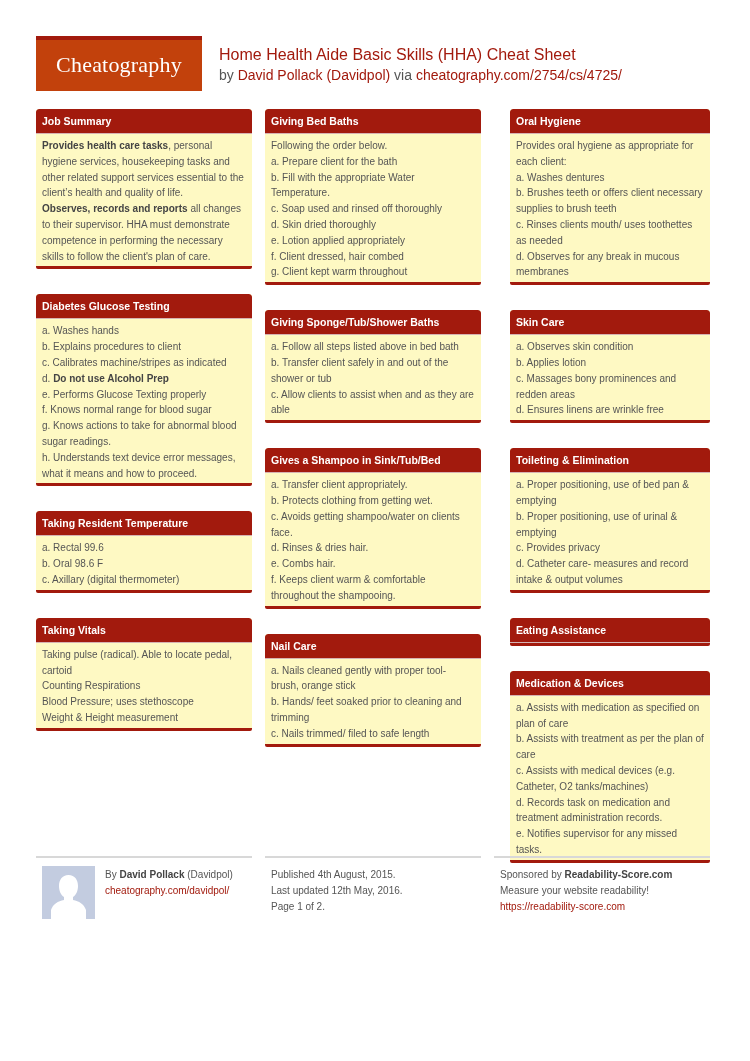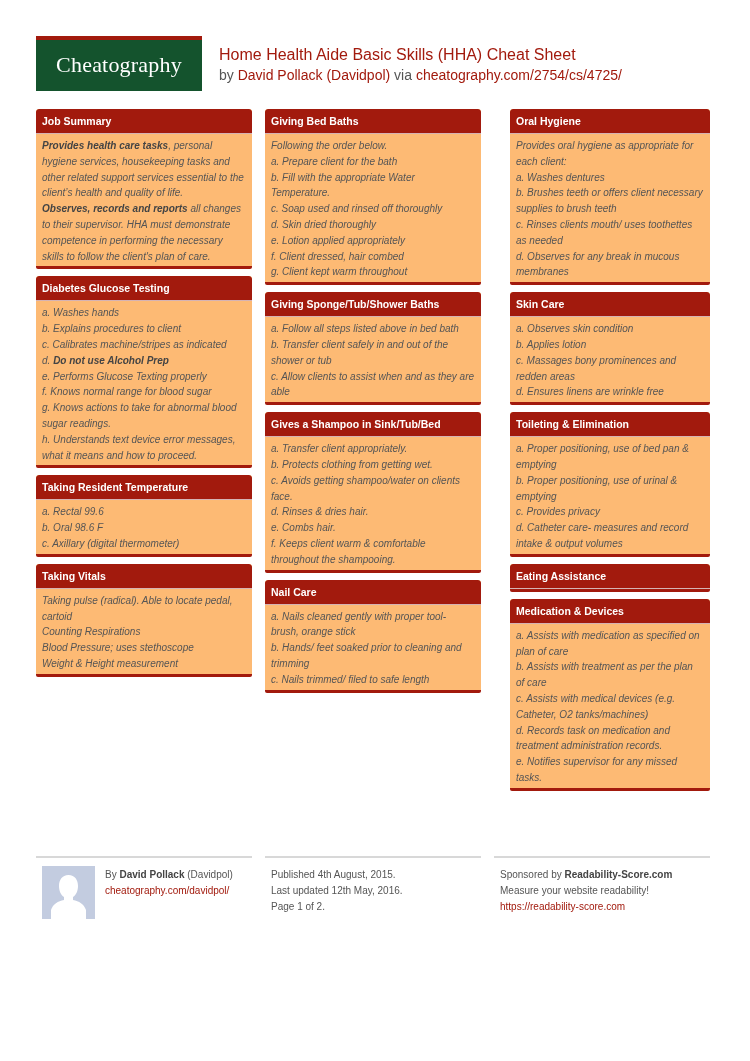--- a/index.html
+++ b/index.html
@@ -1,34 +1,34 @@
 <!DOCTYPE html>
 <html><head>
 <meta charset="utf-8">
 <style>
   * { box-sizing: border-box; margin: 0; padding: 0; }
   html, body { width: 750px; height: 1061px; background: #ffffff; }
   body { position: relative; font-family: "Liberation Sans", sans-serif; color: #555555; overflow: hidden; }
 
   .header { position: absolute; left: 36px; top: 36px; width: 680px; height: 56px; }
-  .logo { position: absolute; left: 0; top: 0; width: 166px; height: 55px; background: #14532d; border-top: 4px solid #a21a0d; }
+  .logo { position: absolute; left: 0; top: 0; width: 166px; height: 55px; background: #c2410c; border-top: 4px solid #a21a0d; }
   .logo span { display: block; text-align: center; color: #ffffff; font-family: "Liberation Serif", serif; font-size: 22px; line-height: 50px; letter-spacing: 0.2px; }
   .title-block { position: absolute; left: 183px; top: 9px; }
   .title { color: #a21a0d; font-size: 16px; line-height: 20px; }
   .byline { color: #555555; font-size: 14px; line-height: 18px; margin-top: 1px; }
   .byline a { color: #a21a0d; text-decoration: none; }
 
   .col { position: absolute; top: 109px; width: 216px; }
   .col1 { left: 36px; }
   .col2 { left: 265px; }
   .col3 { left: 494px; padding-left: 16px; }
 
-  .box { margin-bottom: 7px; background: #fdba74; border-bottom: 3px solid #a21a0d; border-radius: 3px 3px 2px 2px; overflow: hidden; }
+  .box { margin-bottom: 25px; background: #fef9c3; border-bottom: 3px solid #a21a0d; border-radius: 3px 3px 2px 2px; overflow: hidden; }
   .box-head { background: #a21a0d; color: #ffffff; font-weight: bold; font-size: 10.5px; height: 25px; line-height: 25px; padding-left: 6px; border-radius: 3px 3px 0 0; border-bottom: 1px solid #d6b3b3; }
-  .box-body { padding: 4px 6px 2px 6px; font-size: 10px; line-height: 15.8px; color: #555555; font-style: italic; }
+  .box-body { padding: 4px 6px 2px 6px; font-size: 10px; line-height: 15.8px; color: #555555; }
   .box-body p { margin: 0; }
   .box-body b { color: #444444; }
 
   .footer { position: absolute; top: 856px; left: 36px; width: 680px; height: 70px; }
   .fcol { position: absolute; top: 0; border-top: 2px solid #d8d8d8; height: 70px; }
   .fcol1 { left: 0; width: 216px; }
   .fcol2 { left: 229px; width: 216px; }
   .fcol3 { left: 458px; width: 216px; }
   .avatar { position: absolute; left: 6px; top: 8px; width: 53px; height: 53px; background: #c3cce0; overflow: hidden; }
   .ftext { font-size: 10px; line-height: 16px; color: #555555; }

